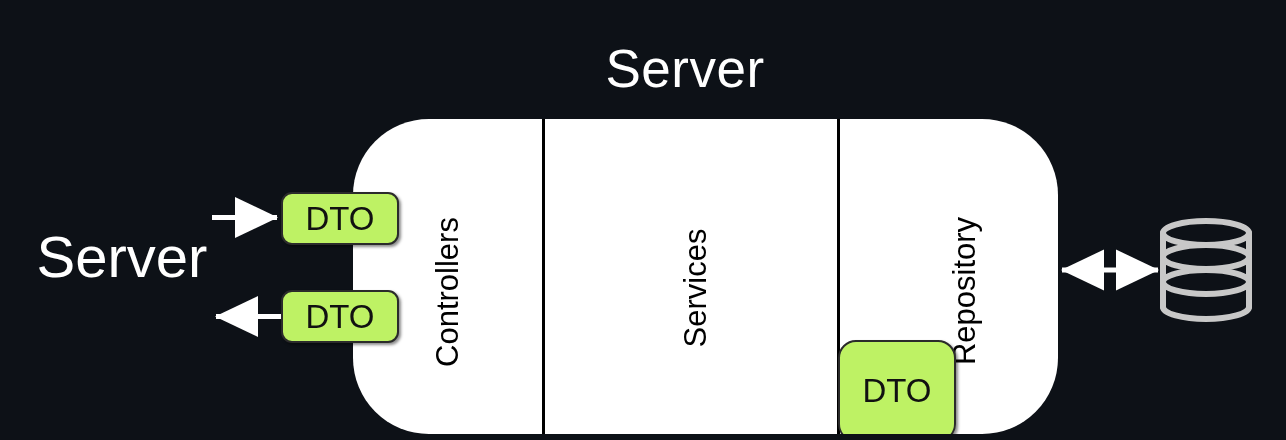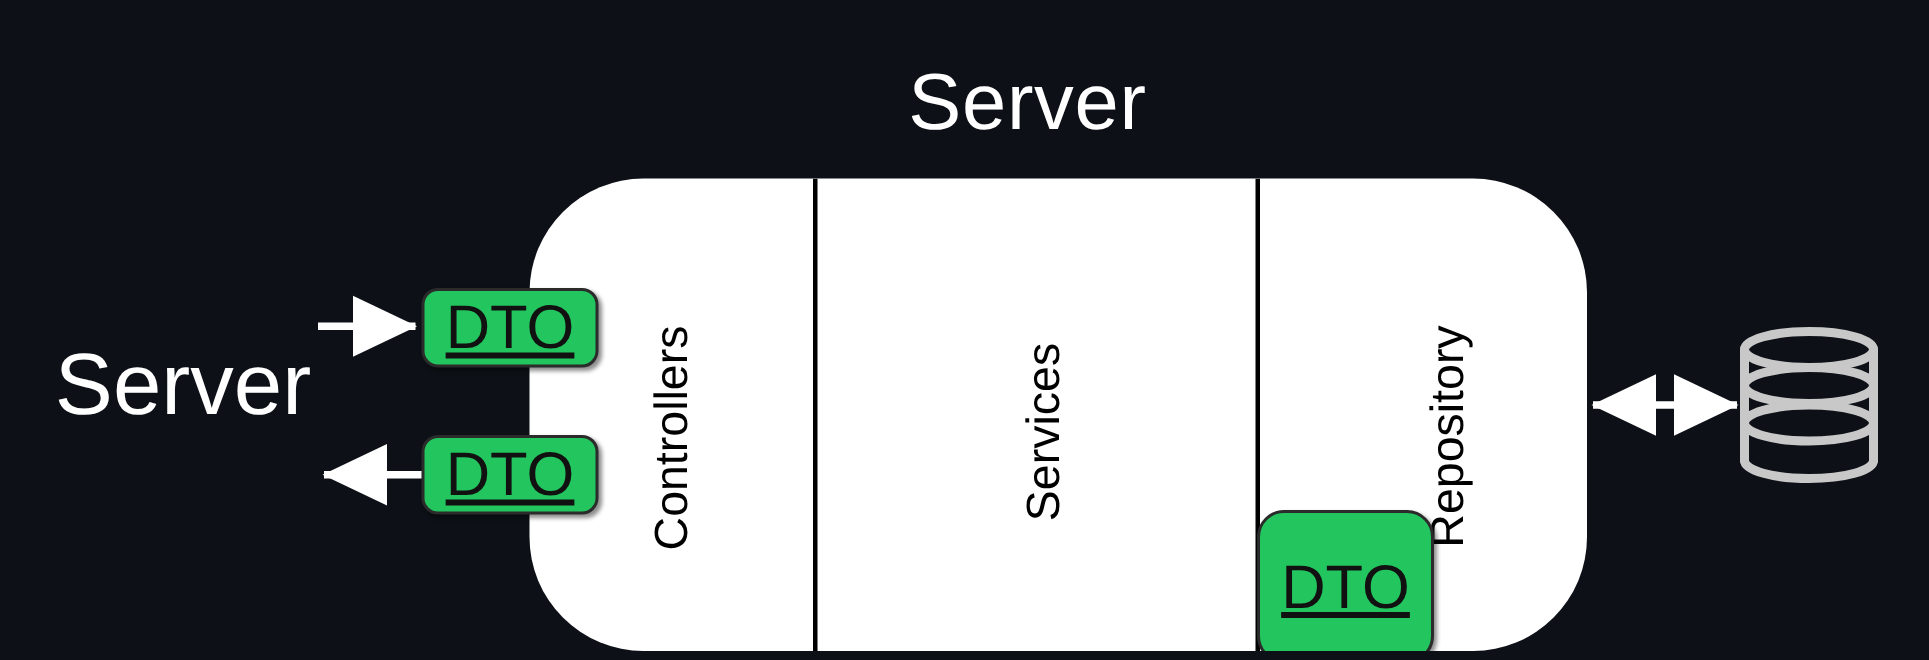--- a/index.html
+++ b/index.html
@@ -95,32 +95,31 @@
   }
   .vlabel-repository {
     left: 517px;
     top: 155px;
     width: 190px;
   }
 
   
   .gbox {
     position: absolute;
-    background: #22c55e;
+    background: #bef264;
     border: 2px solid #2b2b2b;
     box-sizing: border-box;
     display: flex;
     align-items: center;
     justify-content: center;
     color: #111111;
-    font-size: 41px;
+    font-size: 33px;
     font-weight: 400;
     white-space: nowrap;
     box-shadow: 2px 2px 3px rgba(0,0,0,0.45);
-    text-decoration: underline;
   }
   
   .gbox-dto-request {
     left: 281px;
     top: 192px;
     width: 118px;
     height: 53px;
     border-radius: 11px;
   }
   .gbox-dto-response {

